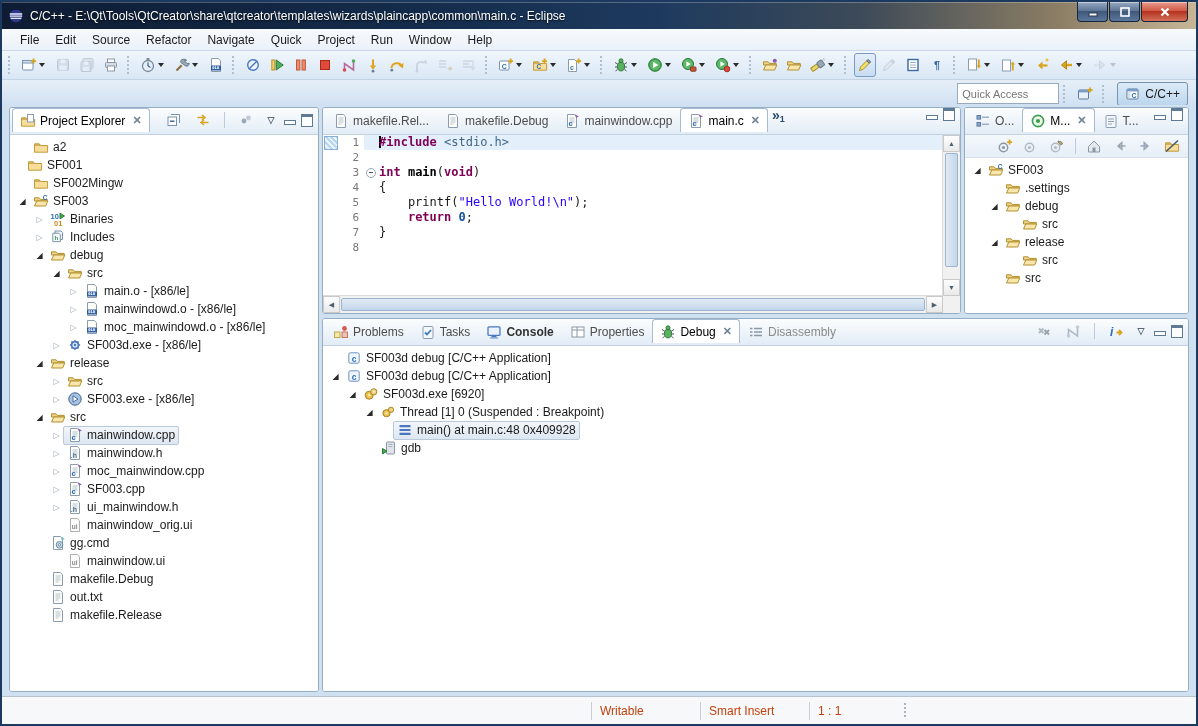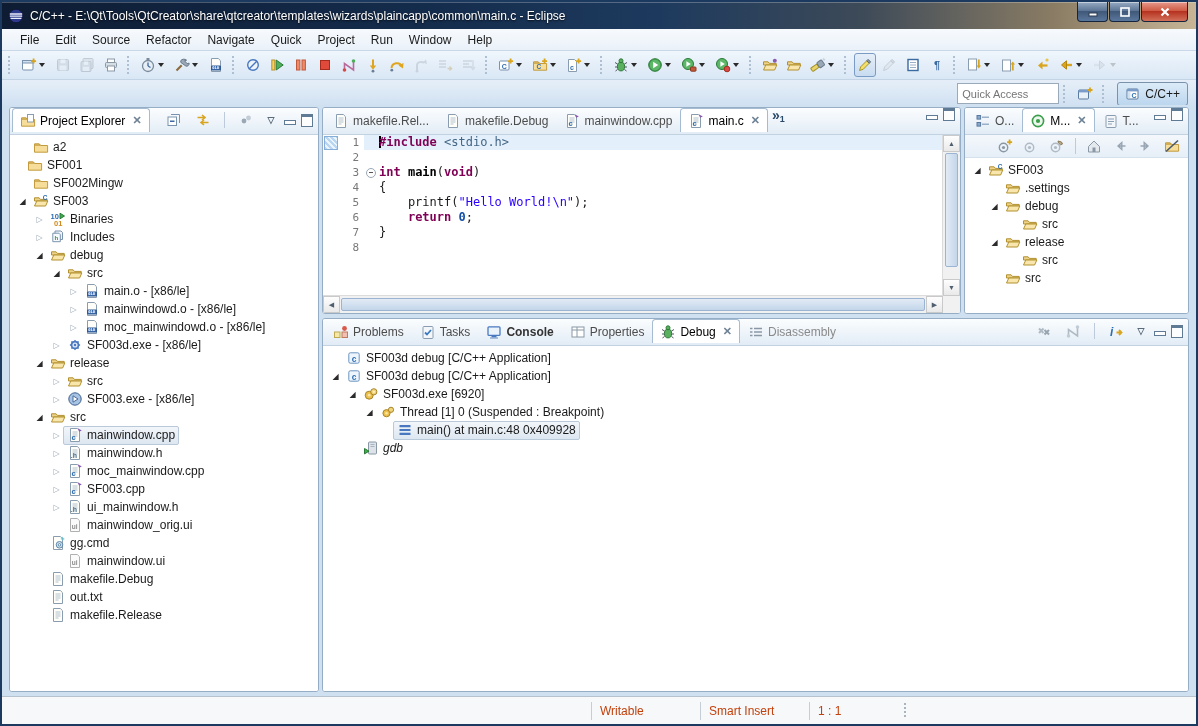--- a/index.html
+++ b/index.html
@@ -1157,21 +1157,21 @@
           </div>
           <div class="trow selected" style="padding-left: 57px;">
             <span class="twisty"></span>
             <span class="inner">
               <span class="icon16"><svg width="16" height="16" viewBox="0 0 16 16">
                   <path d="M2.5 4.2h11M2.5 8h11M2.5 11.8h11" fill="none" stroke="#4a78c0" stroke-width="2.2"></path>
                 </svg></span>
               <span>main() at main.c:48 0x409928</span>
             </span>
           </div>
-          <div class="trow" style="padding-left: 23px; font-style: italic;">
+          <div class="trow" style="padding-left: 41px;">
             <span class="twisty"></span>
             <span class="inner">
               <span class="icon16"><svg width="16" height="16" viewBox="0 0 16 16">
                   <rect x="5.5" y="2" width="8" height="12" rx="1" fill="#dde3e9" stroke="#8a98a5"></rect>
                   <path d="M7.5 4.5h4M7.5 6.5h4" fill="none" stroke="#a8b4c0" stroke-width="1"></path>
                   <path d="M1.5 8.5l4.5 2.7-4.5 2.7z" fill="#3fae4f" stroke="#2a7a36" stroke-width="1"></path>
                 </svg></span>
               <span>gdb</span>
             </span>
           </div>

